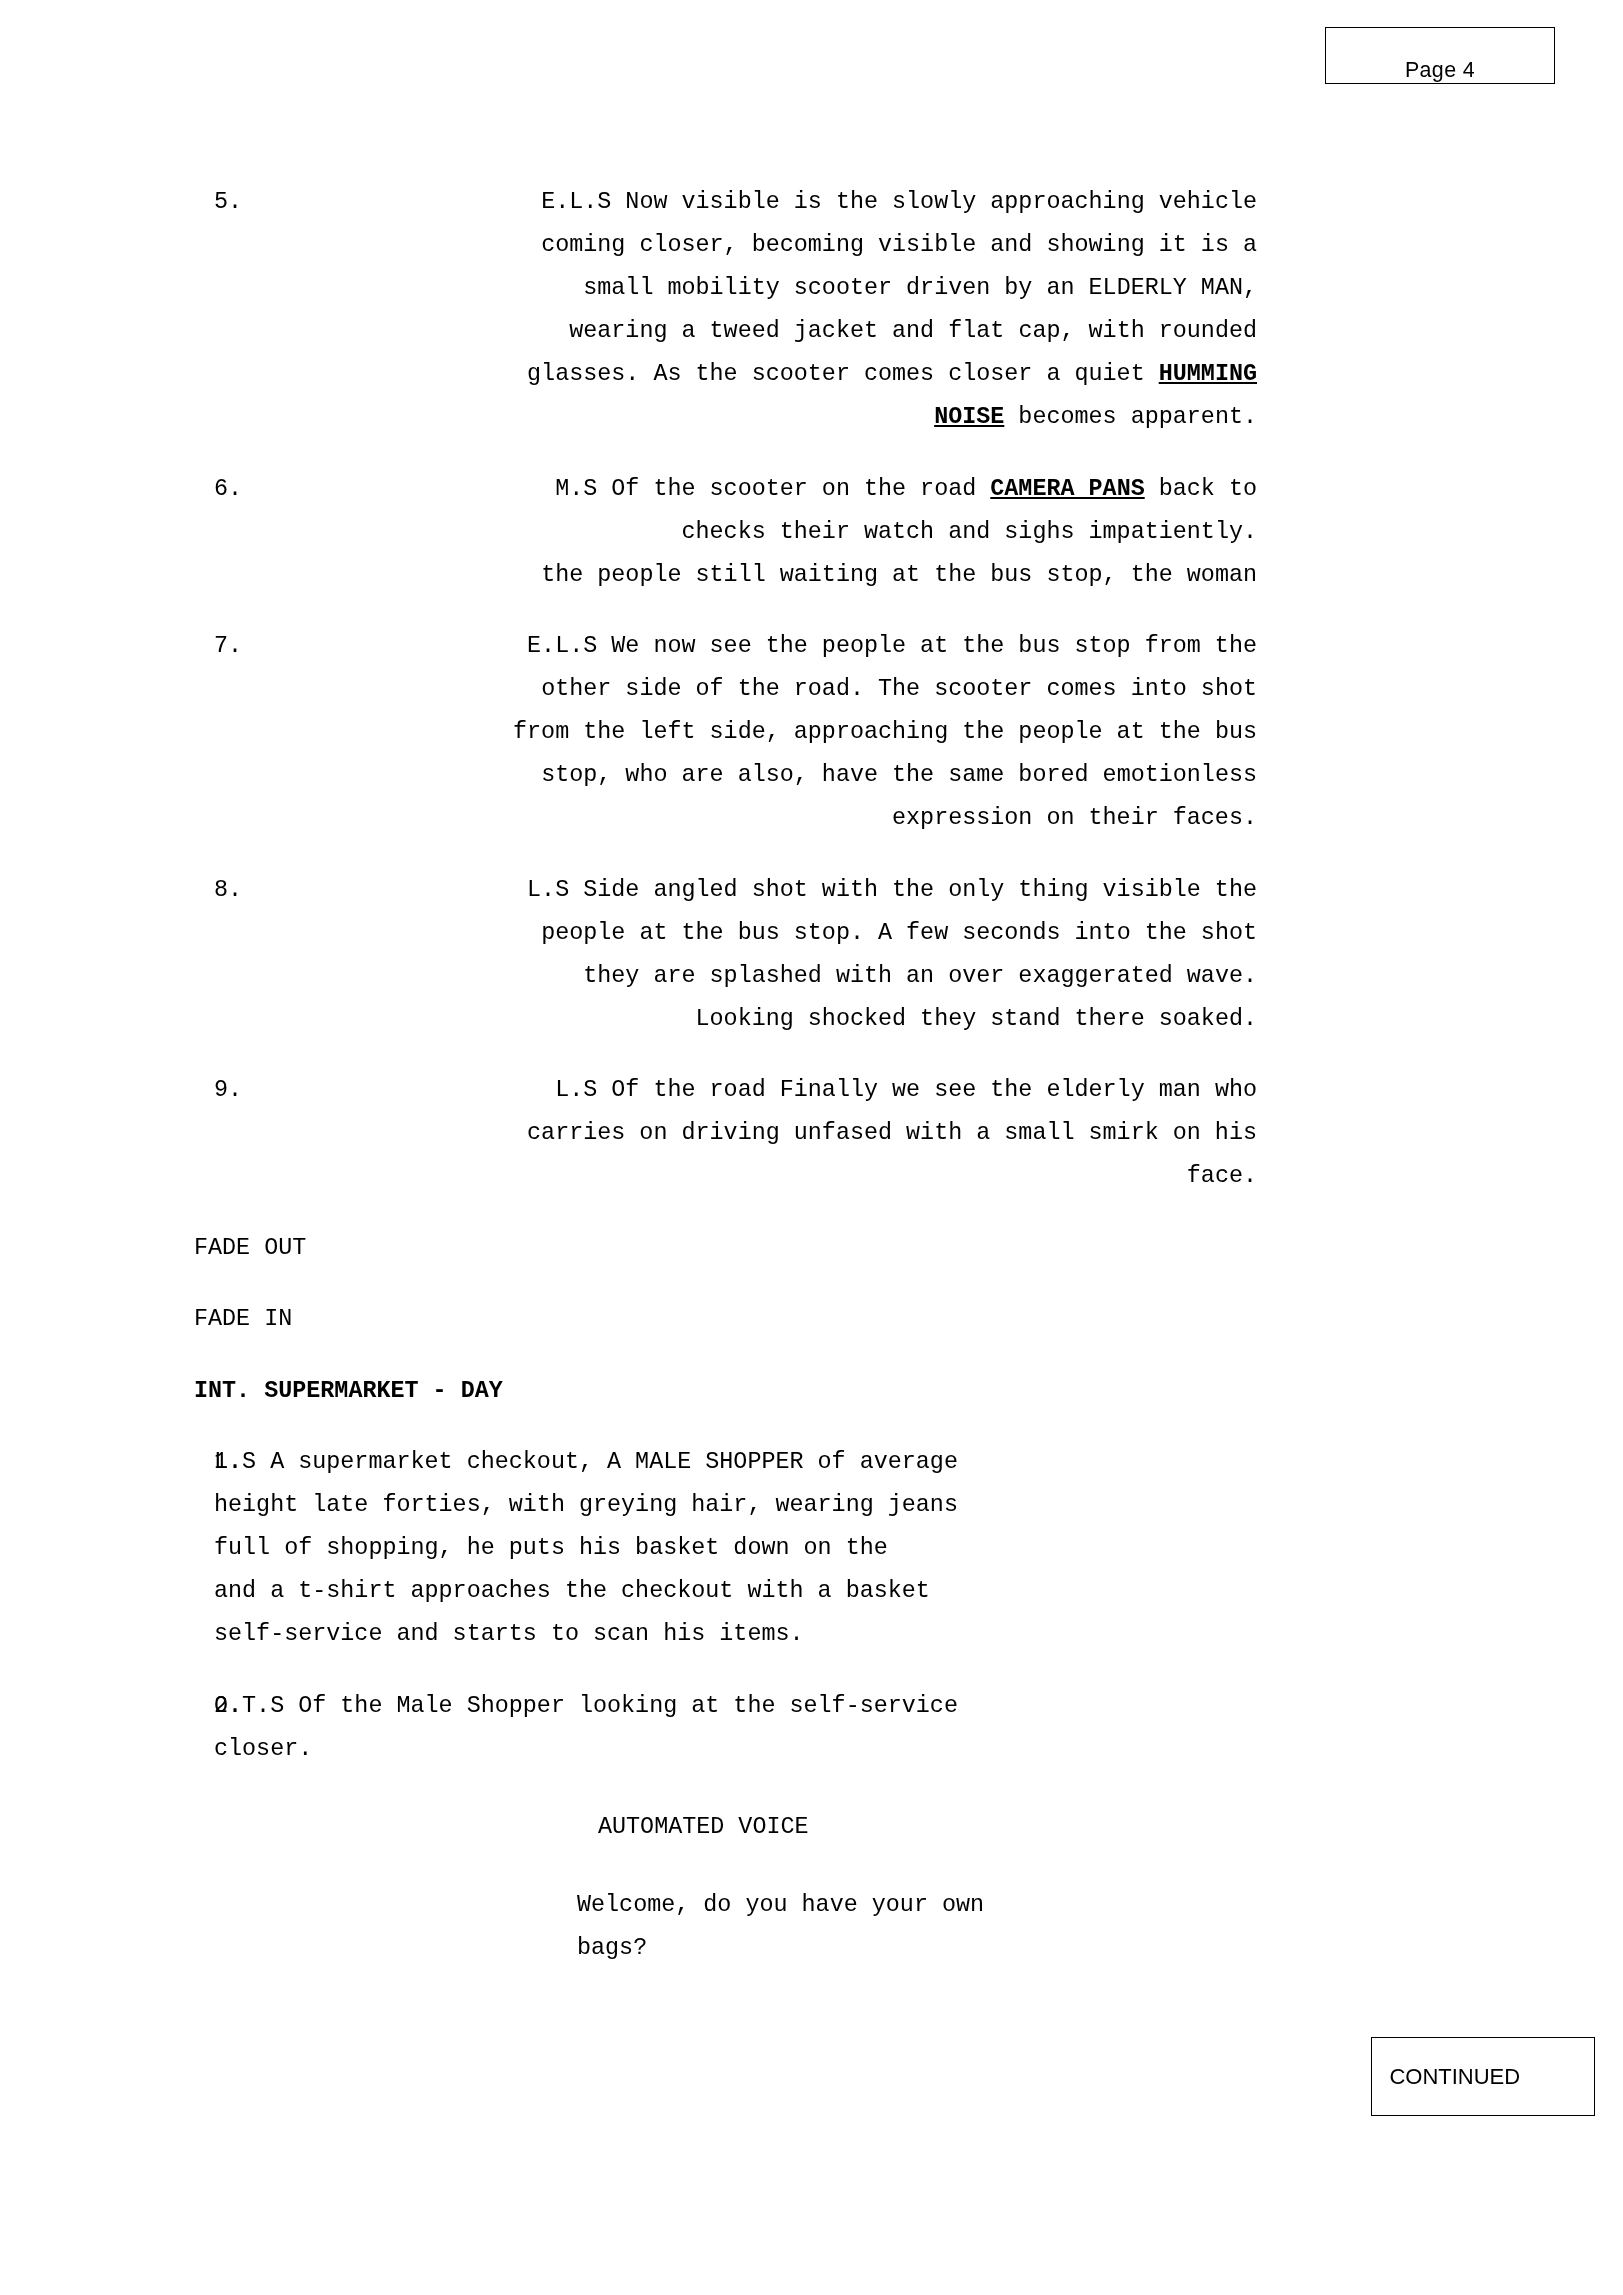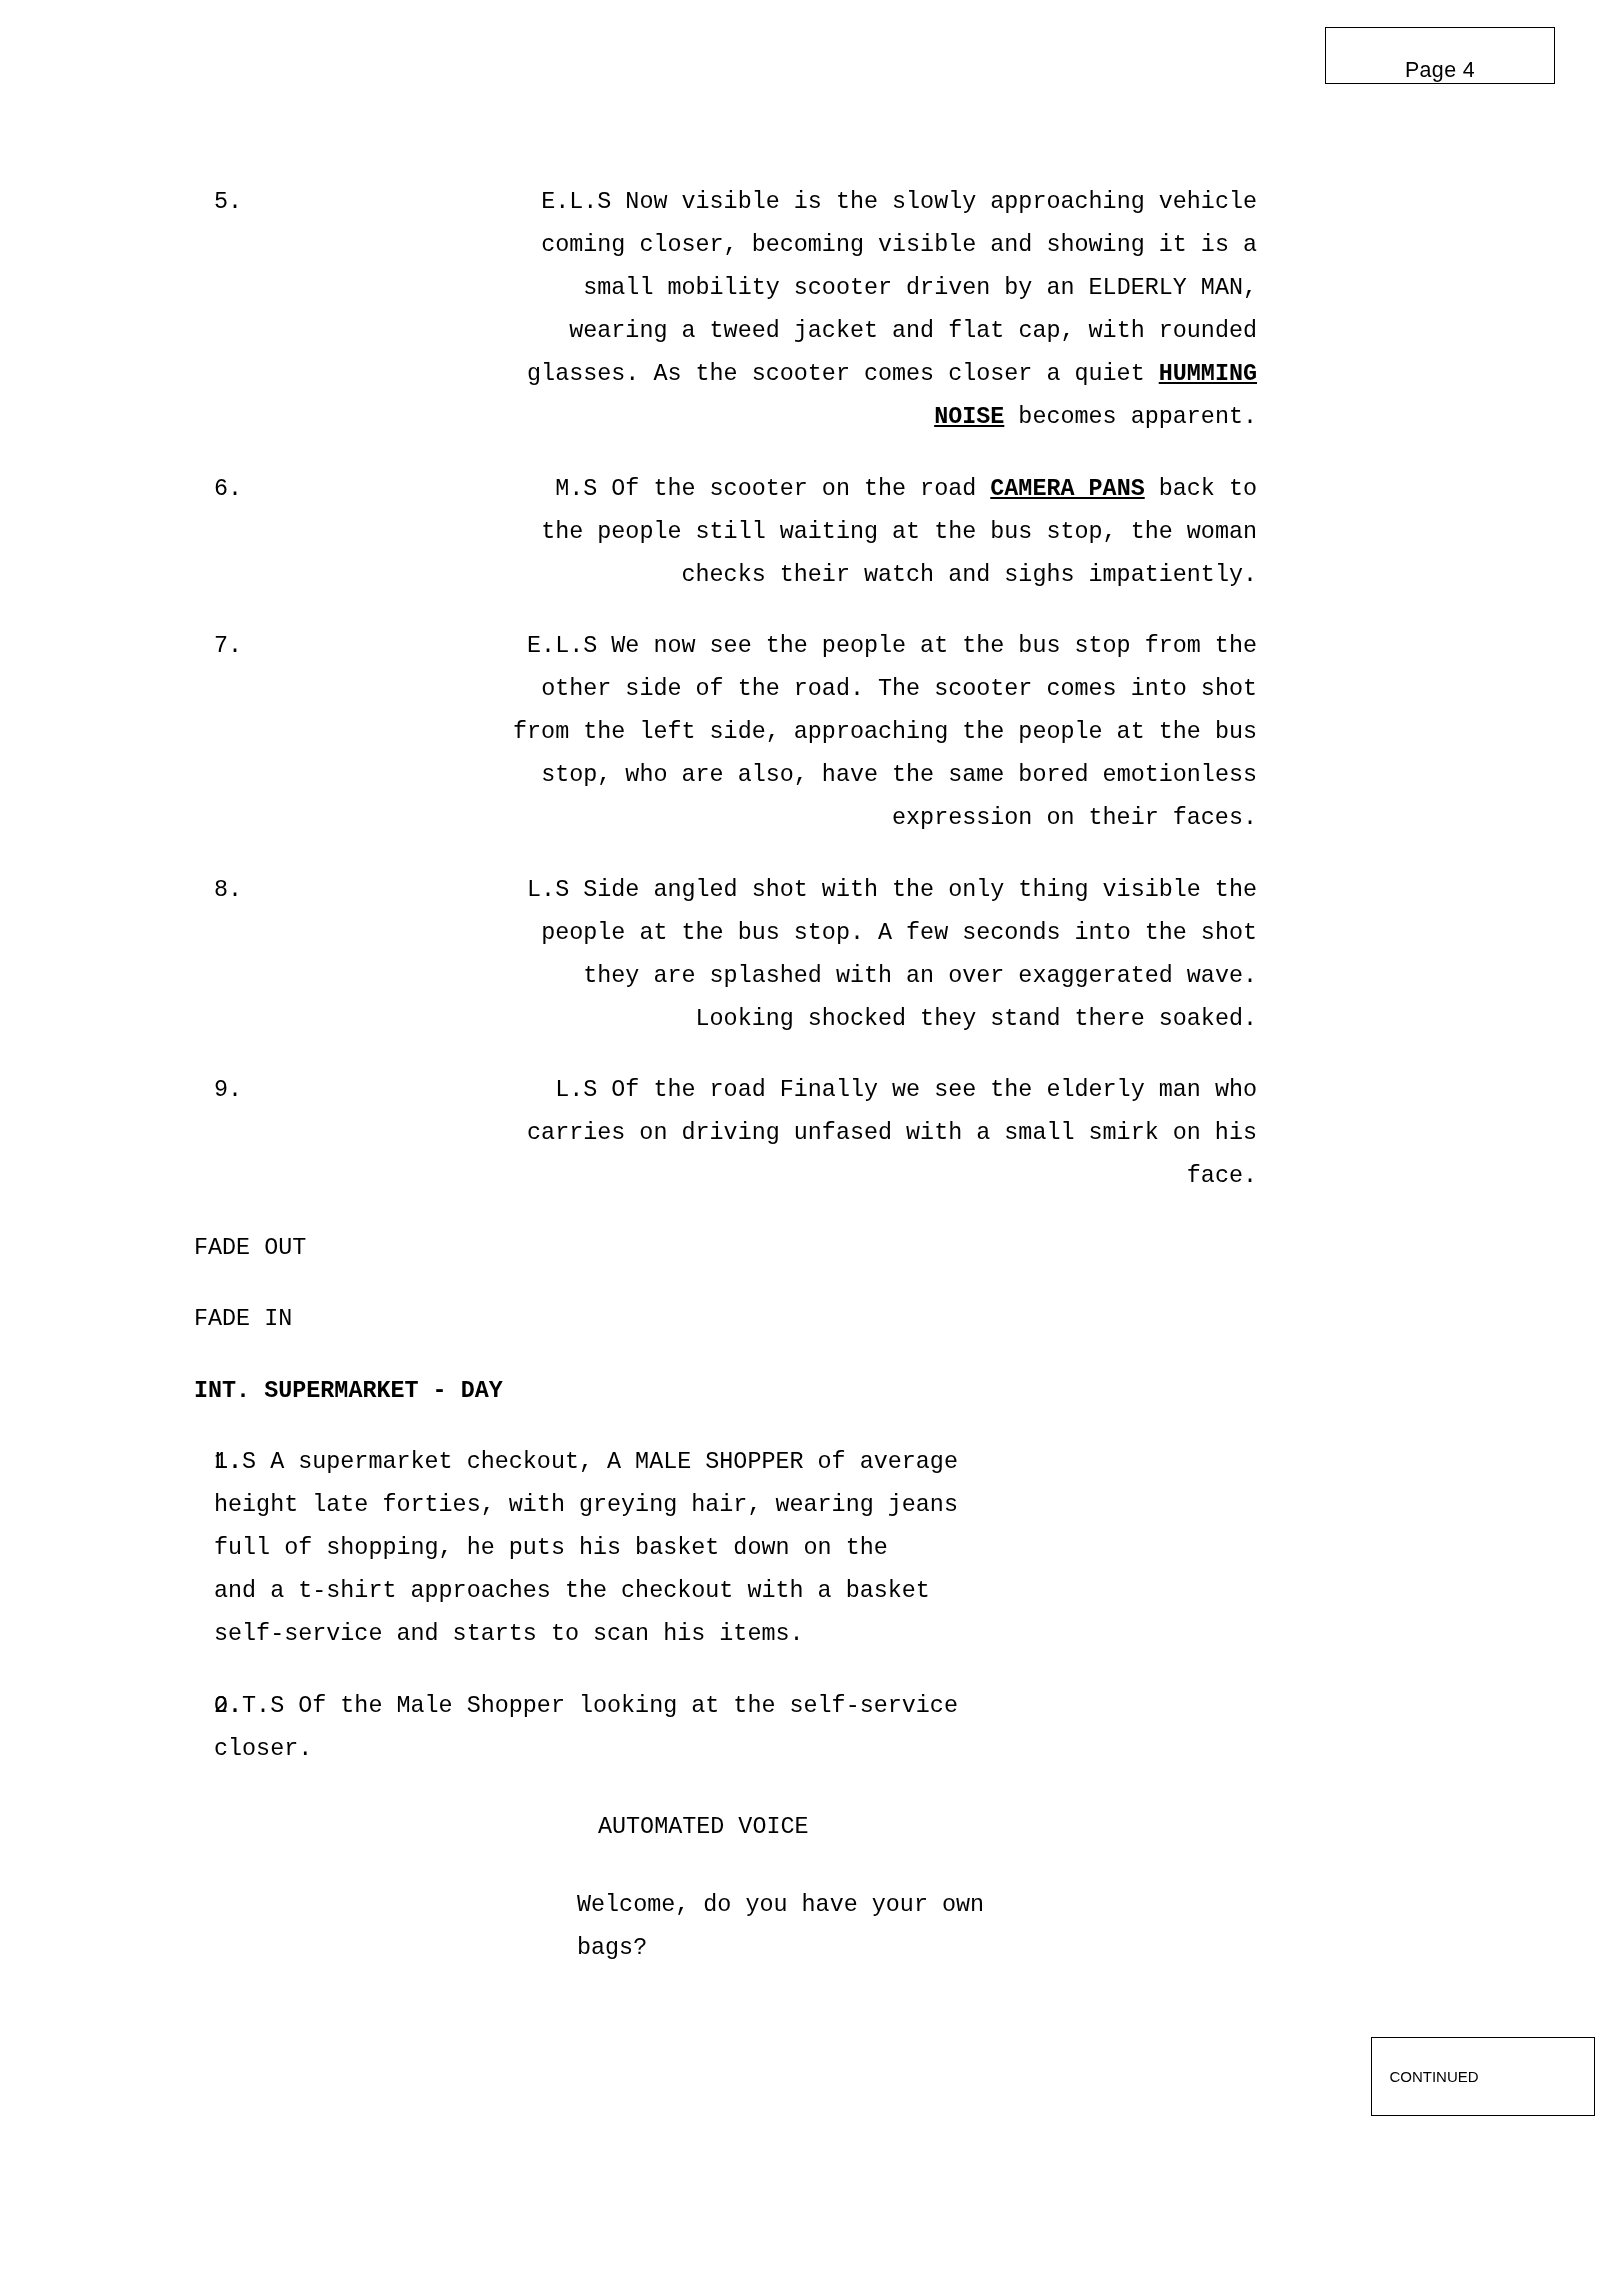--- a/index.html
+++ b/index.html
@@ -44,21 +44,21 @@
     top: 2037px;
     left: 1371px;
     width: 224px;
     height: 79px;
     border: 1.6px solid #000;
     box-sizing: border-box;
     display: flex;
     align-items: center;
     padding-left: 17.4px;
     font-family: "Liberation Sans", sans-serif;
-    font-size: 15px;
+    font-size: 22px;
   }
 
   
   .script {
     position: absolute;
     top: 181px;
     left: 0;
     width: 1623px;
     font-family: "Liberation Mono", monospace;
     font-size: 23.4px;
@@ -138,22 +138,22 @@
         <div>wearing a tweed jacket and flat cap, with rounded</div>
         <div>glasses. As the scooter comes closer a quiet <u class="bold-ul">HUMMING</u></div>
         <div><u class="bold-ul">NOISE</u> becomes apparent.</div>
       </div>
     </div>
 
     <div class="shot">
       <div class="shot-num">6.</div>
       <div class="shot-text nojust">
         <div>M.S Of the scooter on the road <u class="bold-ul">CAMERA PANS</u> back to</div>
+        <div>checks their watch and sighs impatiently.</div>
         <div>the people still waiting at the bus stop, the woman</div>
-        <div>checks their watch and sighs impatiently.</div>
       </div>
     </div>
 
     <div class="shot">
       <div class="shot-num">7.</div>
       <div class="shot-text nojust">
         <div>E.L.S We now see the people at the bus stop from the</div>
         <div>other side of the road. The scooter comes into shot</div>
         <div>from the left side, approaching the people at the bus</div>
         <div>stop, who are also, have the same bored emotionless</div>

